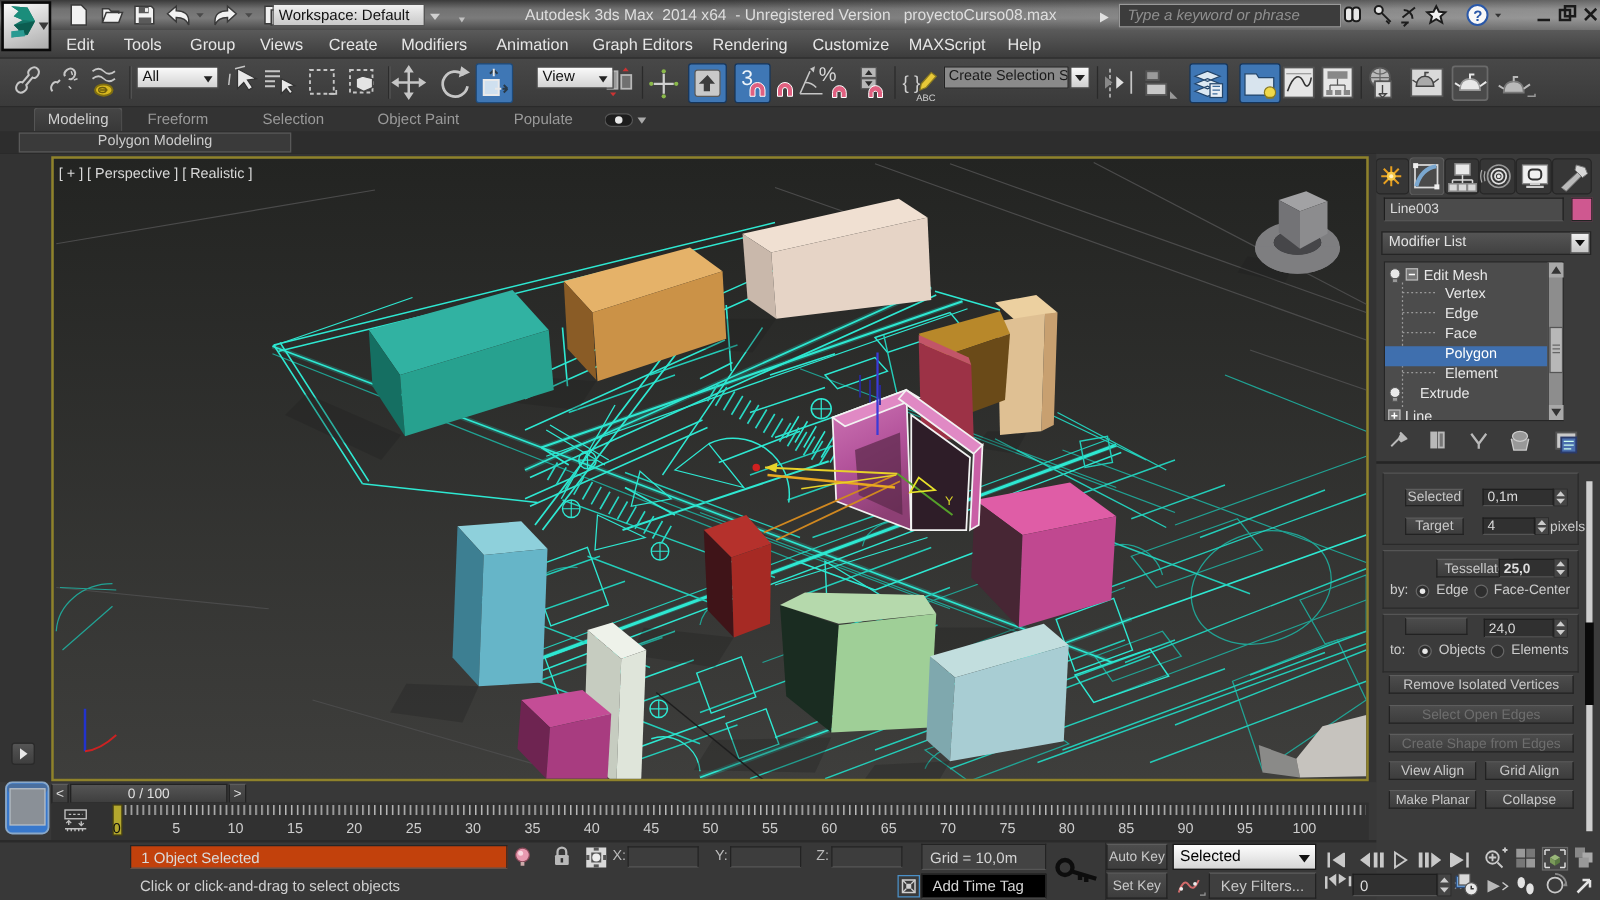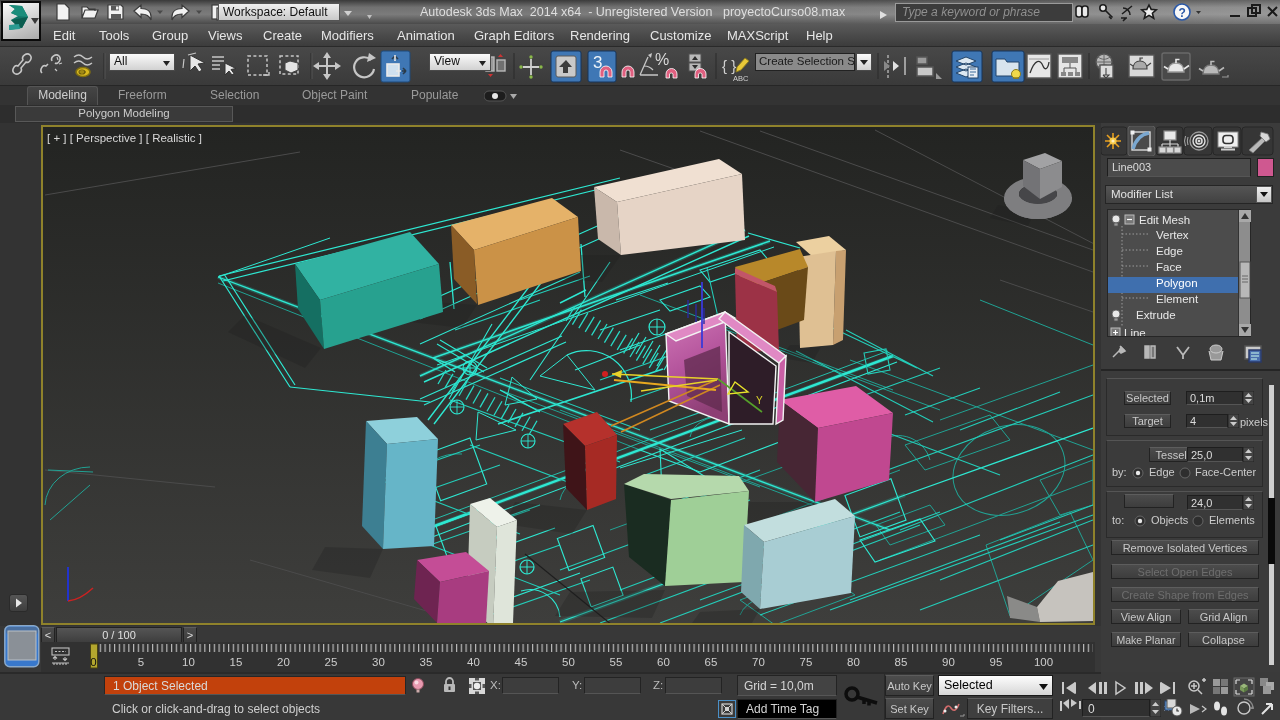--- a/index.html
+++ b/index.html
@@ -658,21 +658,21 @@
       </svg>
     <div class="btn" style="left:23px;top:291px;width:47px;height:14px;line-height:13px;">Target</div>
     <div class="field" style="left:85px;top:291px;width:42px;height:14px;padding:0 3px;line-height:13px;">4</div>
     <svg class="abs" style="left:127px;top:291px;" width="11" height="14">
         <rect width="11" height="14" fill="#454545" stroke="#222"></rect>
         <path d="M5.5 2 l3.5 4 h-7 Z M5.5 12 l3.5 -4 h-7 Z" fill="#ccc"></path>
       </svg>
     <span class="ltxt" style="left:139px;top:293px;">pixels</span>
     <div class="abs" style="left:5px;top:317px;width:157px;height:47px;border:1px solid #2a2a2a;border-top-color:#555;"></div>
     <div class="btn" style="left:20px;top:324px;width:62px;height:15px;line-height:14px;margin-left:28px;">Tessellate</div>
-    <div class="field" style="left:86px;top:324px;width:56px;height:15px;padding:0 3px;line-height:14px;">25,0</div>
+    <div class="field" style="left:98px;top:324px;width:56px;height:15px;padding:0 3px;line-height:14px;font-weight:bold;">25,0</div>
     <svg class="abs" style="left:142px;top:324px;" width="11" height="15">
         <rect width="11" height="15" fill="#454545" stroke="#222"></rect>
         <path d="M5.5 2 l3.5 4 h-7 Z M5.5 13 l3.5 -4 h-7 Z" fill="#ccc"></path>
       </svg>
     <span class="ltxt" style="left:11px;top:343px;">by:</span>
     <svg class="abs" style="left:31px;top:344px;" width="12" height="12">
         <circle cx="6" cy="6" r="5" fill="#2e2e2e" stroke="#666"></circle>
         <circle cx="6" cy="6" r="2.2" fill="#e8e8e8"></circle>
       </svg>
     <span class="ltxt" style="left:48px;top:343px;">Edge</span>

